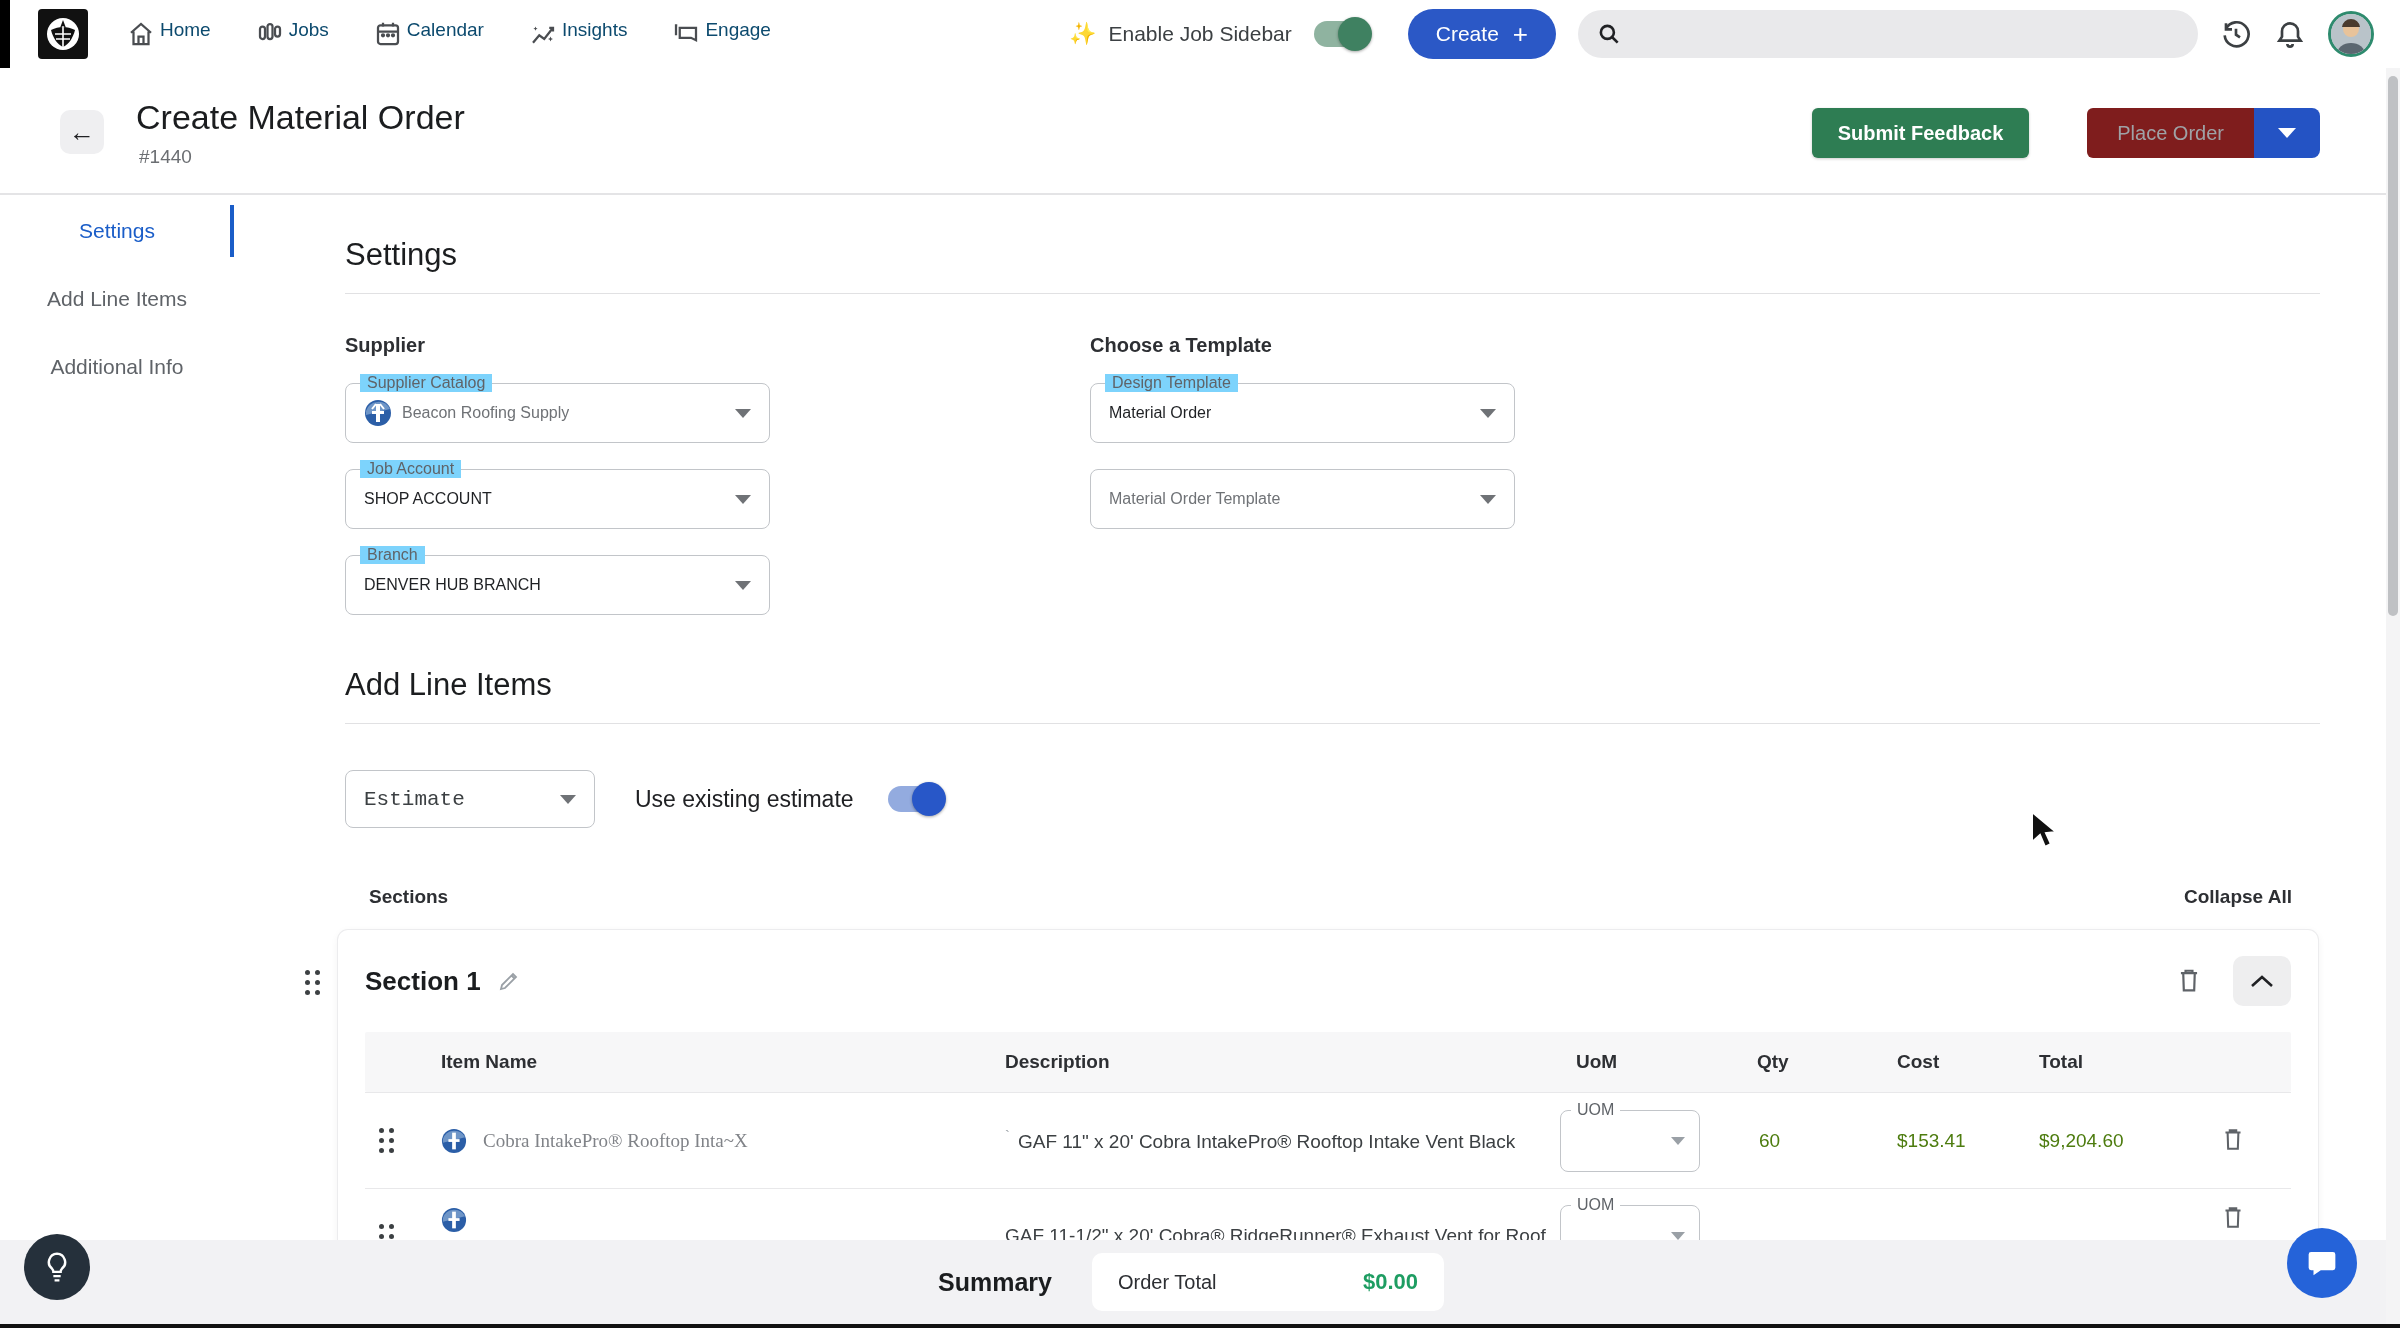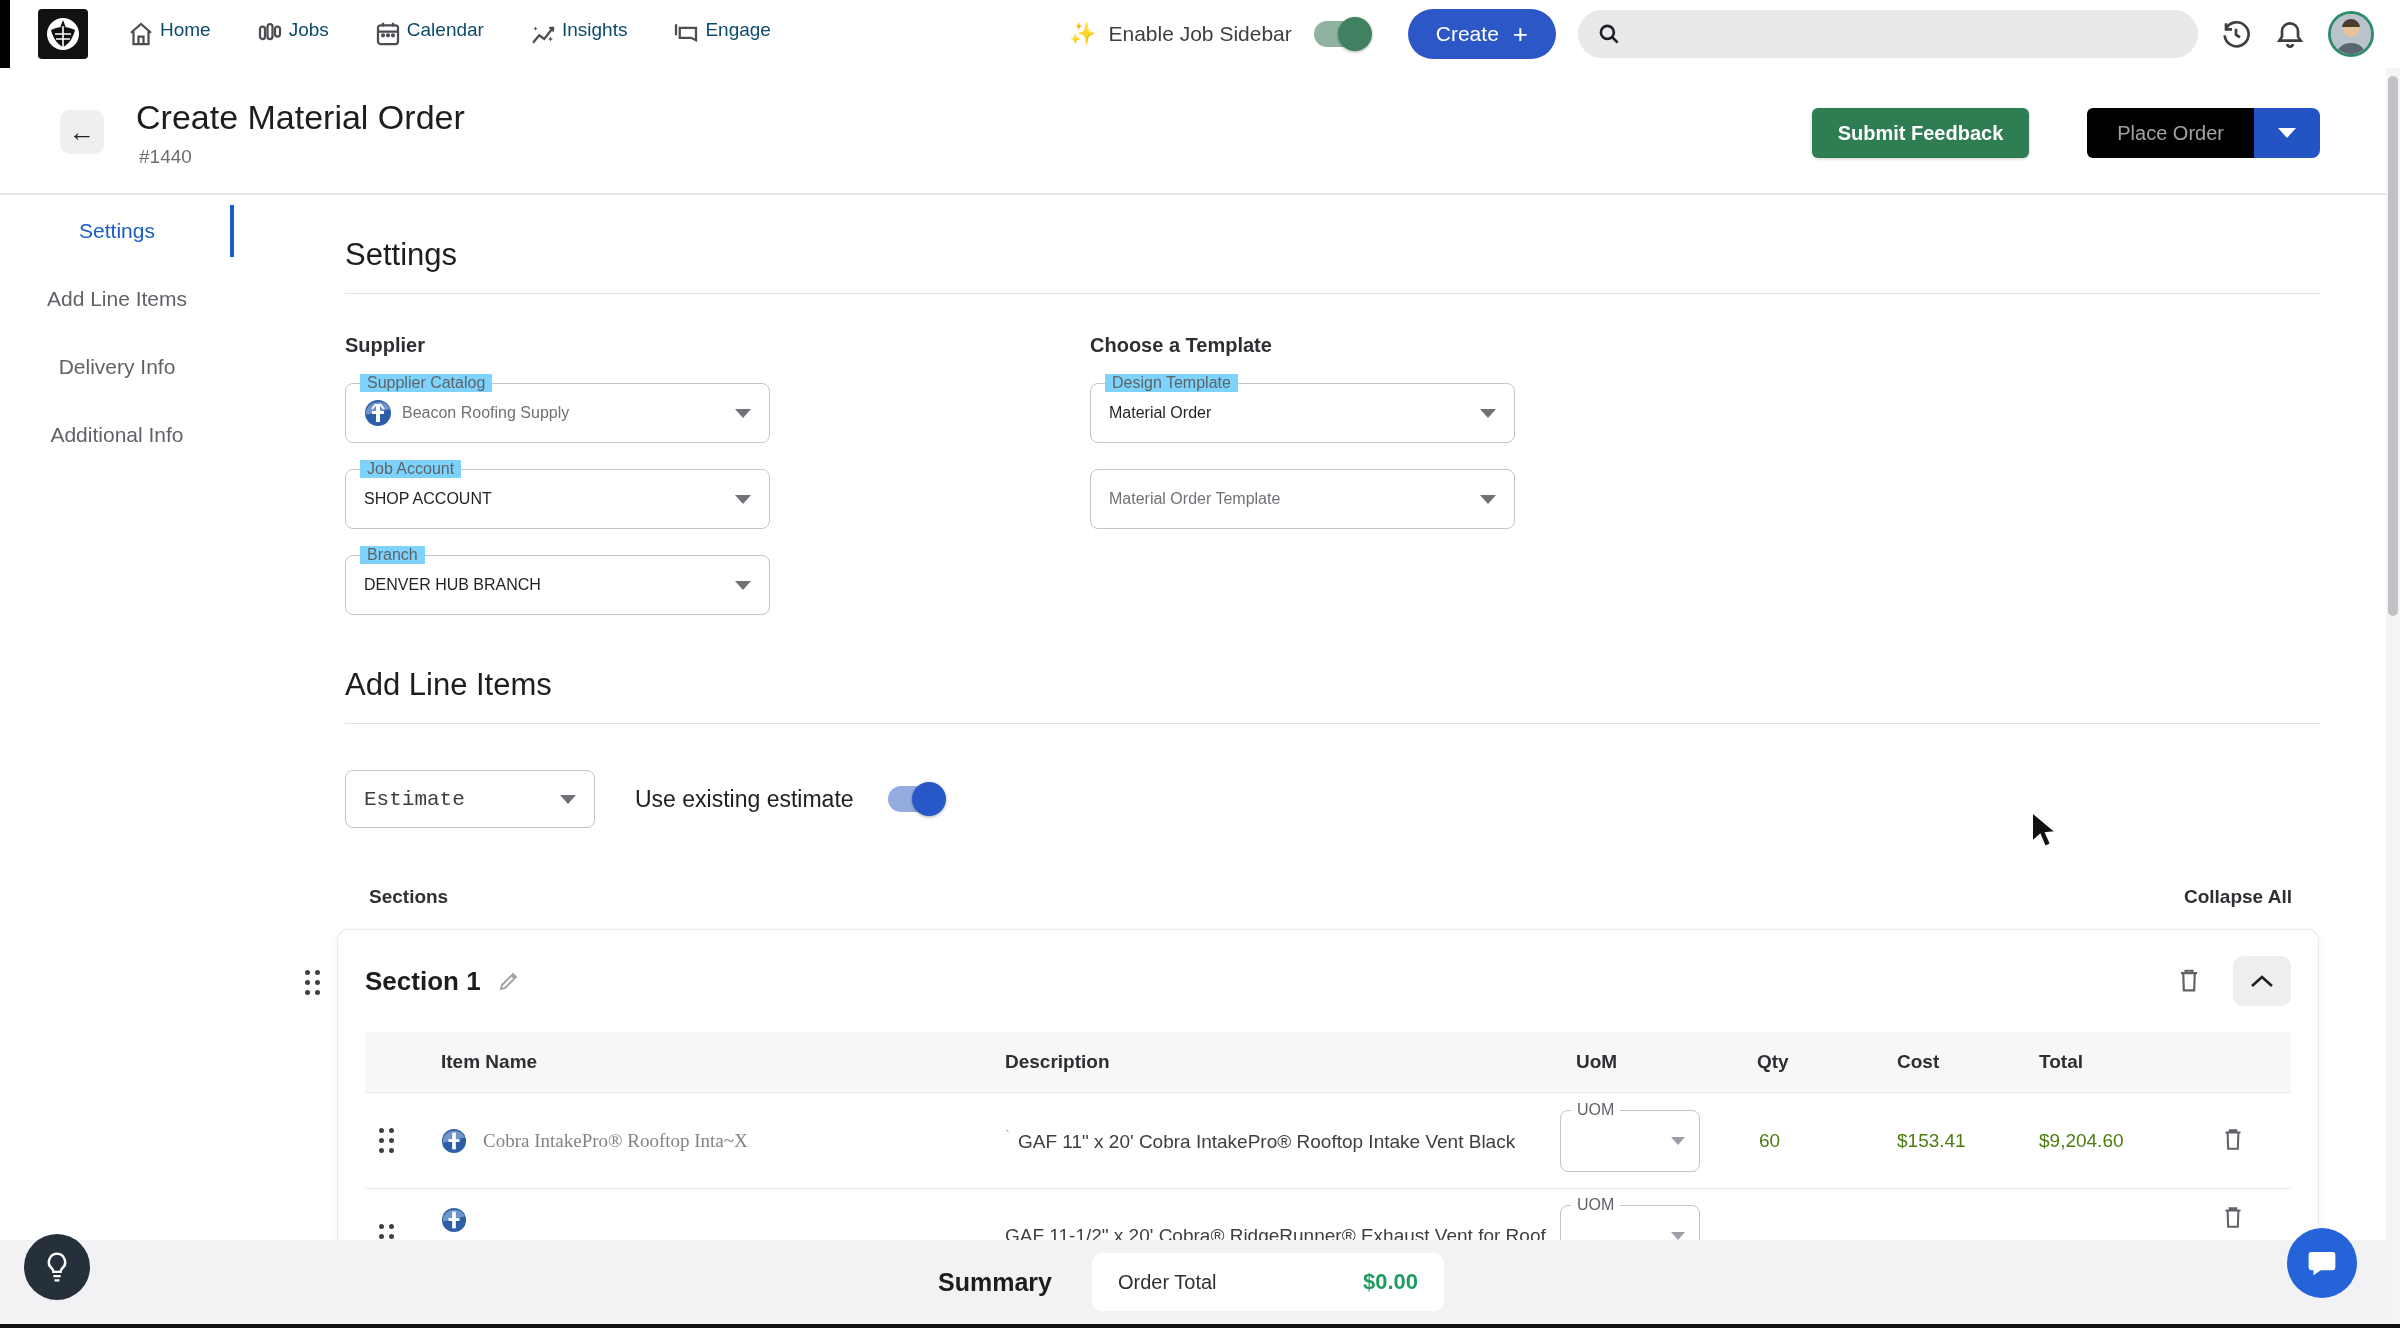--- a/index.html
+++ b/index.html
@@ -33,21 +33,21 @@
   .avatar { width:46px; height:46px; border-radius:50%; border:3px solid #2e8b6e; overflow:hidden; background:#cfd8dc; display:flex; align-items:flex-end; justify-content:center; cursor:pointer; }
 
   
   .page-header { position:absolute; top:68px; left:0; width:2400px; height:127px; background:#fff; border-bottom:2px solid #e4e4e6; }
   .back-btn { position:absolute; left:60px; top:42px; width:44px; height:44px; border:none; background:#efeff1; border-radius:10px; font-size:26px; color:#202124; cursor:pointer; }
   .page-title { position:absolute; left:136px; top:30px; font-size:34px; font-weight:500; color:#1b1d1f; }
   .order-num { position:absolute; left:139px; top:78px; font-size:19px; color:#6b6e72; }
   .hdr-actions { position:absolute; right:80px; top:40px; display:flex; gap:58px; align-items:center; }
   .feedback-btn { background:#2e7d53; color:#fff; border:none; border-radius:6px; height:50px; padding:0 26px; font-size:20px; font-weight:700; cursor:pointer; font-family:inherit; box-shadow:0 1px 3px rgba(0,0,0,.2); }
   .place-order-group { display:flex; }
-  .place-order-btn { background:#000000; color:#9fa2a6; border:none; border-radius:6px 0 0 6px; height:50px; padding:0 30px; font-size:20px; font-weight:500; cursor:default; font-family:inherit; }
+  .place-order-btn { background:#7f1d1d; color:#9fa2a6; border:none; border-radius:6px 0 0 6px; height:50px; padding:0 30px; font-size:20px; font-weight:500; cursor:default; font-family:inherit; }
   .place-order-caret { background:#2453c4; border:none; border-radius:0 8px 8px 0; width:66px; height:50px; cursor:pointer; display:flex; align-items:center; justify-content:center; }
   .caret-down-w { width:0; height:0; border-left:9px solid transparent; border-right:9px solid transparent; border-top:10px solid #fff; }
 
   
   .side-nav { position:absolute; top:197px; left:0; width:234px; }
   .side-item { position:relative; height:68px; display:flex; align-items:center; justify-content:center; font-size:21px; color:#5f6368; cursor:pointer; }
   .side-item.active { color:#1a5dc8; }
   .side-item.active::after { content:""; position:absolute; right:0; top:8px; height:52px; width:4px; background:#1a5dc8; }
 
   .main { position:absolute; top:197px; left:345px; width:1975px; }
@@ -226,23 +226,20 @@
 </div>
 
 <div class="side-nav">
   <div class="side-item active">
       <span>Settings</span>
     </div>
   <div class="side-item">
       <span>Add Line Items</span>
     </div>
   <div class="side-item">
-      <span>Delivery Info</span>
-    </div>
-  <div class="side-item">
       <span>Additional Info</span>
     </div>
 </div>
 
 <div class="main">
 
   <div style="margin-top:40px;" class="sec-heading">Settings</div>
   <div class="divider"></div>
 
   <div class="cols">

